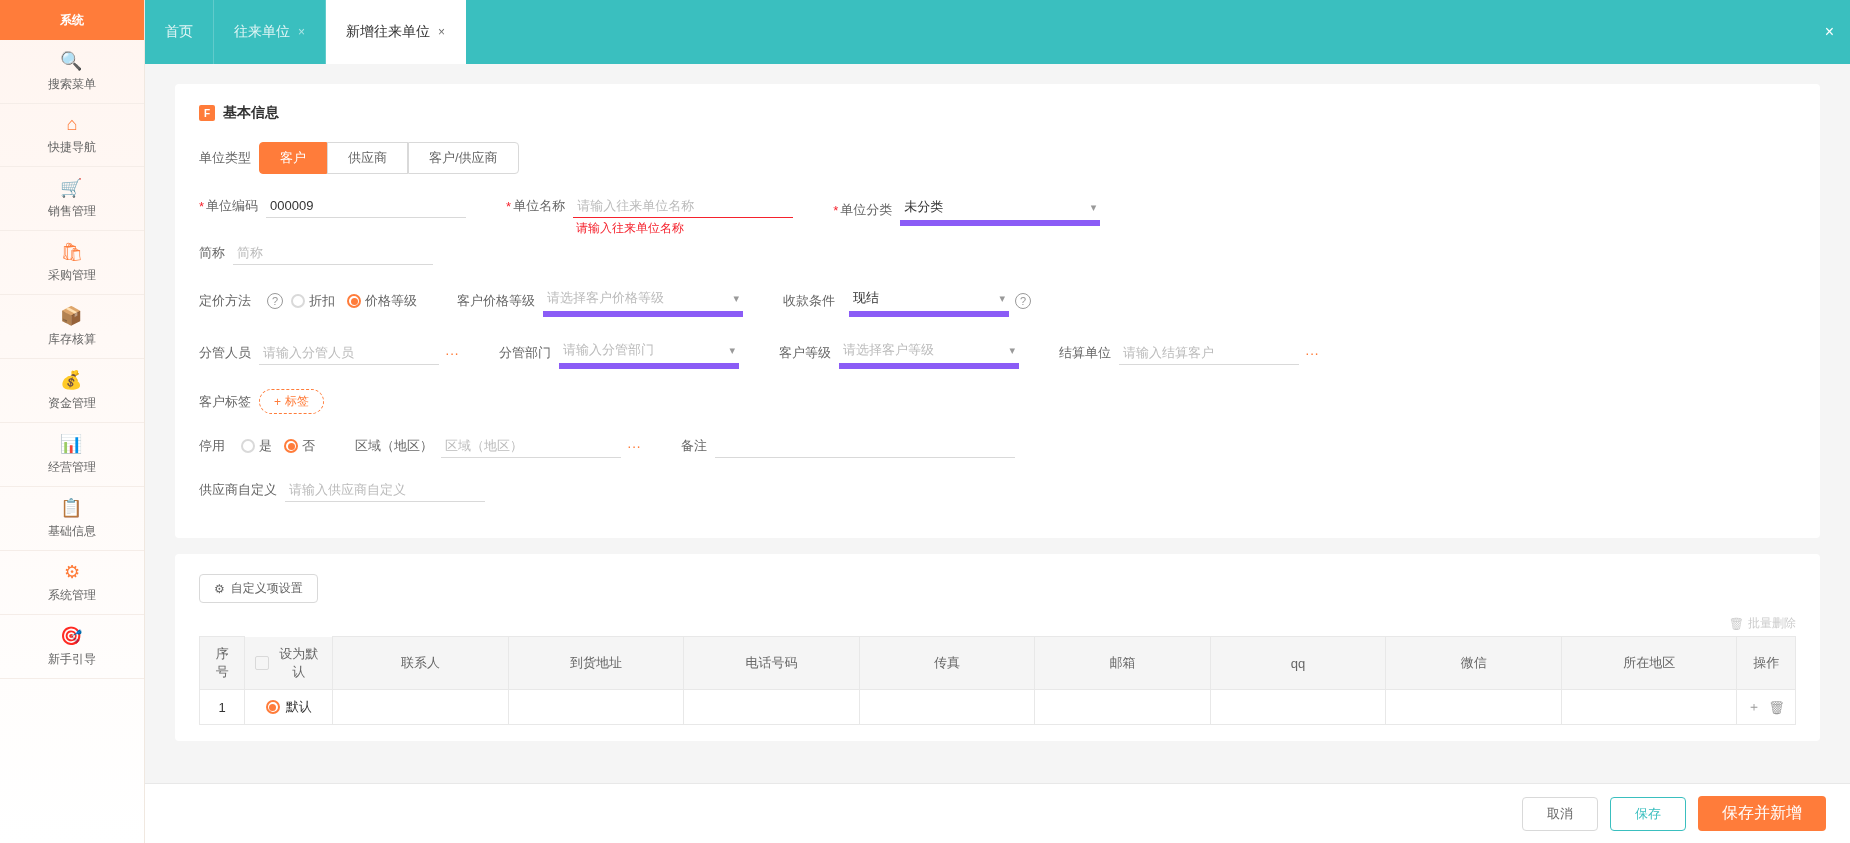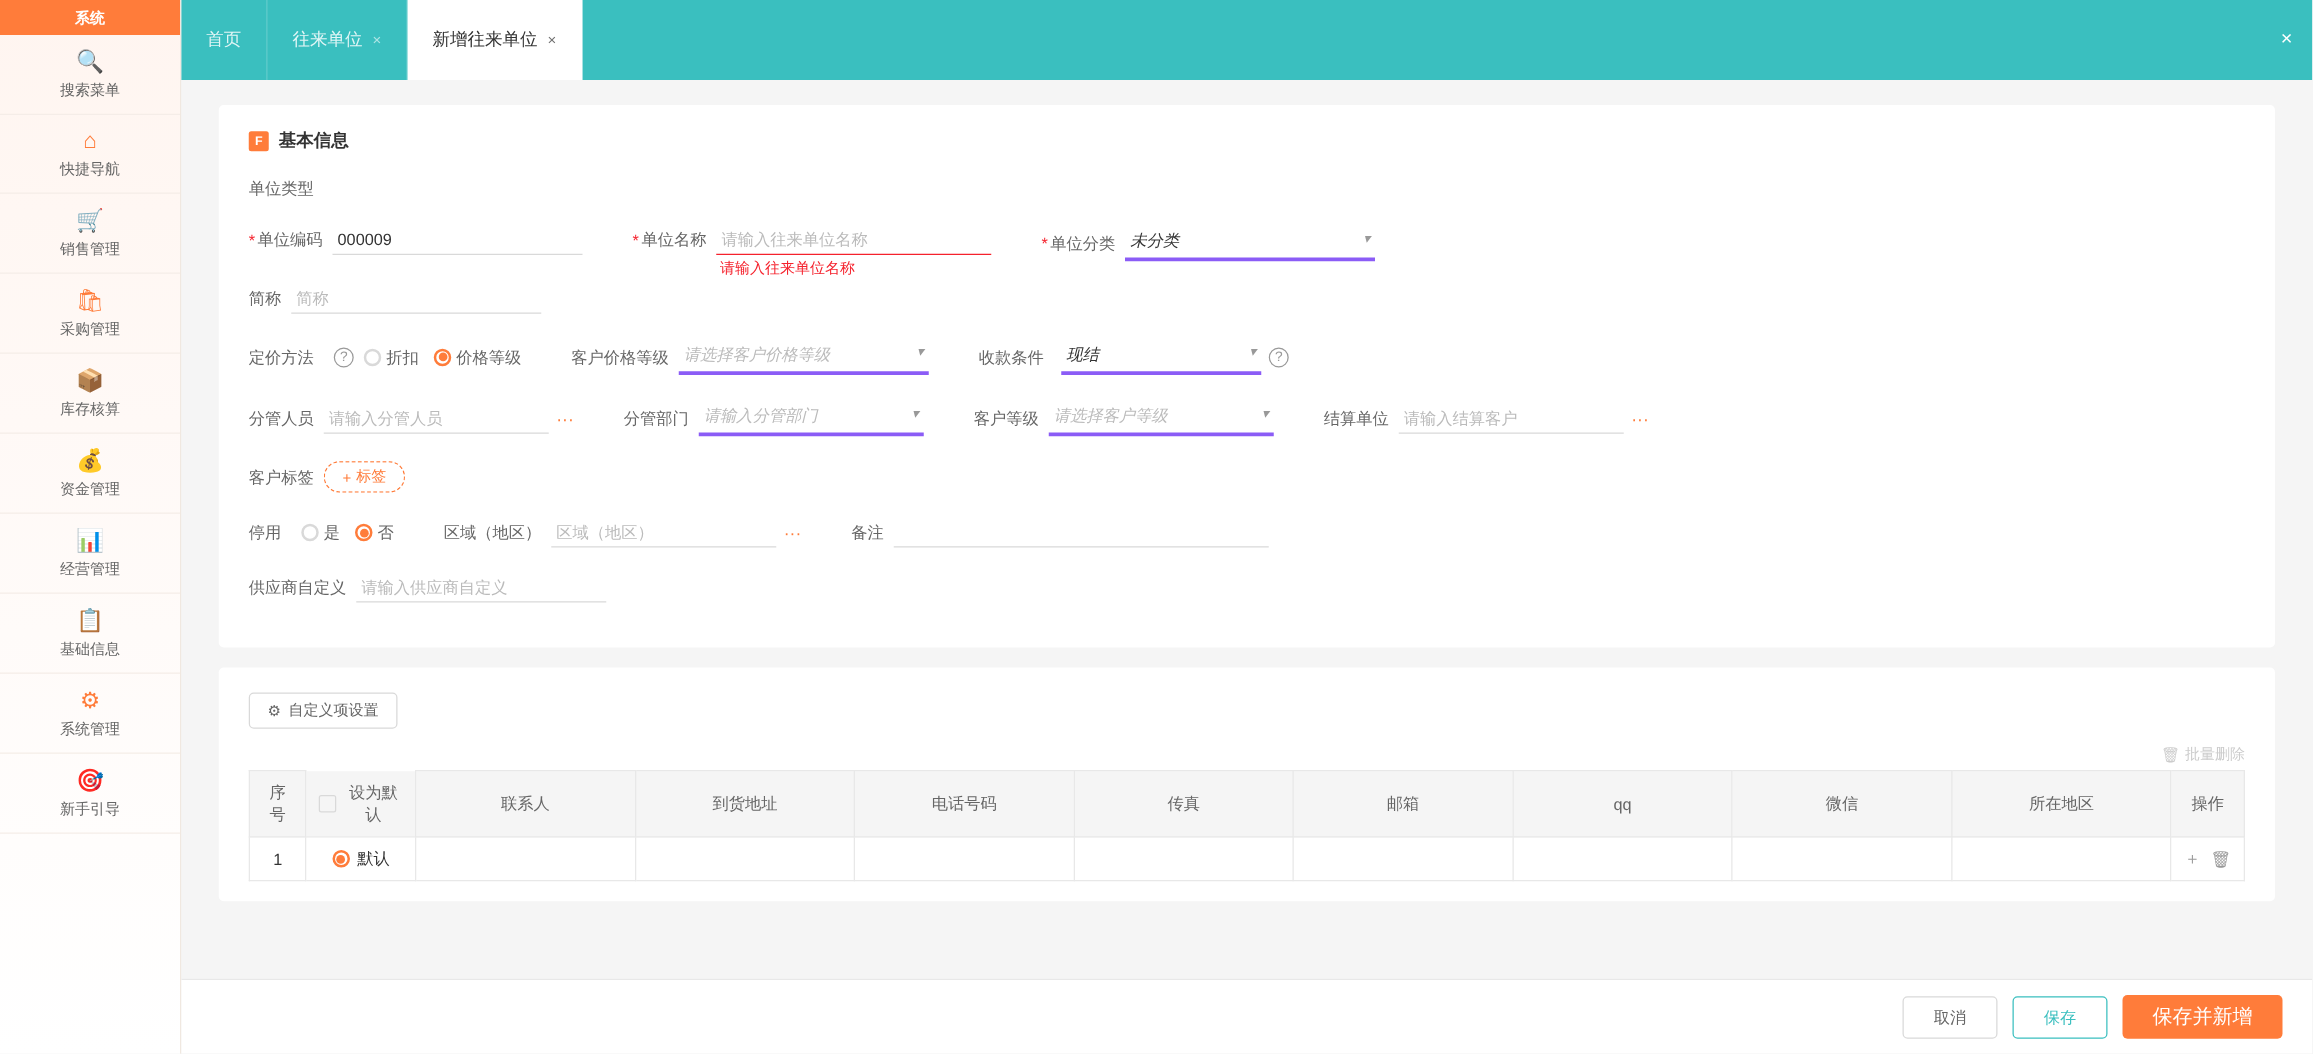--- a/index.html
+++ b/index.html
@@ -9,21 +9,21 @@
     .sidebar {
       width: 145px;
       background: linear-gradient(180deg, #fff5f0 0%, #fff 100%);
       border-right: 1px solid #f0e8e0;
       display: flex;
       flex-direction: column;
       flex-shrink: 0;
       height: 100%;
     }
     .sidebar-logo {
-      height: 28px;
+      height: 40px;
       background: #ff7c3a;
       display: flex;
       align-items: center;
       justify-content: center;
       color: white;
       font-size: 12px;
       font-weight: bold;
     }
     .sidebar-item {
       display: flex;
@@ -180,28 +180,28 @@
       color: #666;
       transition: all 0.2s;
     }
     .type-btn:first-child { border-radius: 4px 0 0 4px; }
     .type-btn:last-child { border-radius: 0 4px 4px 0; }
     .type-btn.active { background: #ff7c3a; color: white; border-color: #ff7c3a; }
 
     
     .select-field {
       display: flex;
-      border-bottom: 3px solid #8b5cf6;
+      align-items: center;
+      border-bottom: 6px solid #8b5cf6;
       padding: 4px 4px;
       min-width: 160px;
       cursor: pointer;
       color: #bbb;
       font-size: 13px;
       gap: 4px;
-      font-style: italic;
     }
     .select-field.has-value { color: #333; }
     .select-field .chevron { margin-left: auto; color: #999; font-size: 11px; }
 
     
     .radio-group { display: flex; align-items: flex-start; gap: 12px; }
     .radio-item { display: flex; align-items: center; gap: 4px; cursor: pointer; color: #666; font-size: 13px; }
     .radio-circle {
       width: 14px; height: 14px;
       border-radius: 50%;
@@ -418,20 +418,25 @@
 
     <div class="section">
       <div class="section-title">
         <div class="section-icon">F</div>
         <span>基本信息</span>
       </div>
 
       <div class="form-row" style="margin-bottom:20px;">
         <div class="form-group">
           <span class="form-label">单位类型</span>
+          <div class="type-btn-group">
+            <button class="type-btn active">客户</button>
+            <button class="type-btn">供应商</button>
+            <button class="type-btn">客户/供应商</button>
+          </div>
         </div>
       </div>
 
       <div class="form-row" style="margin-bottom:4px; gap:40px; flex-wrap:nowrap;">
         <div class="form-group">
           <span class="required-star">*</span>
           <span class="form-label">单位编码</span>
           <input class="form-input" type="text" value="000009" style="width: 200px;">
         </div>
         <div class="form-group" style="flex-direction:column; align-items:flex-start;">

